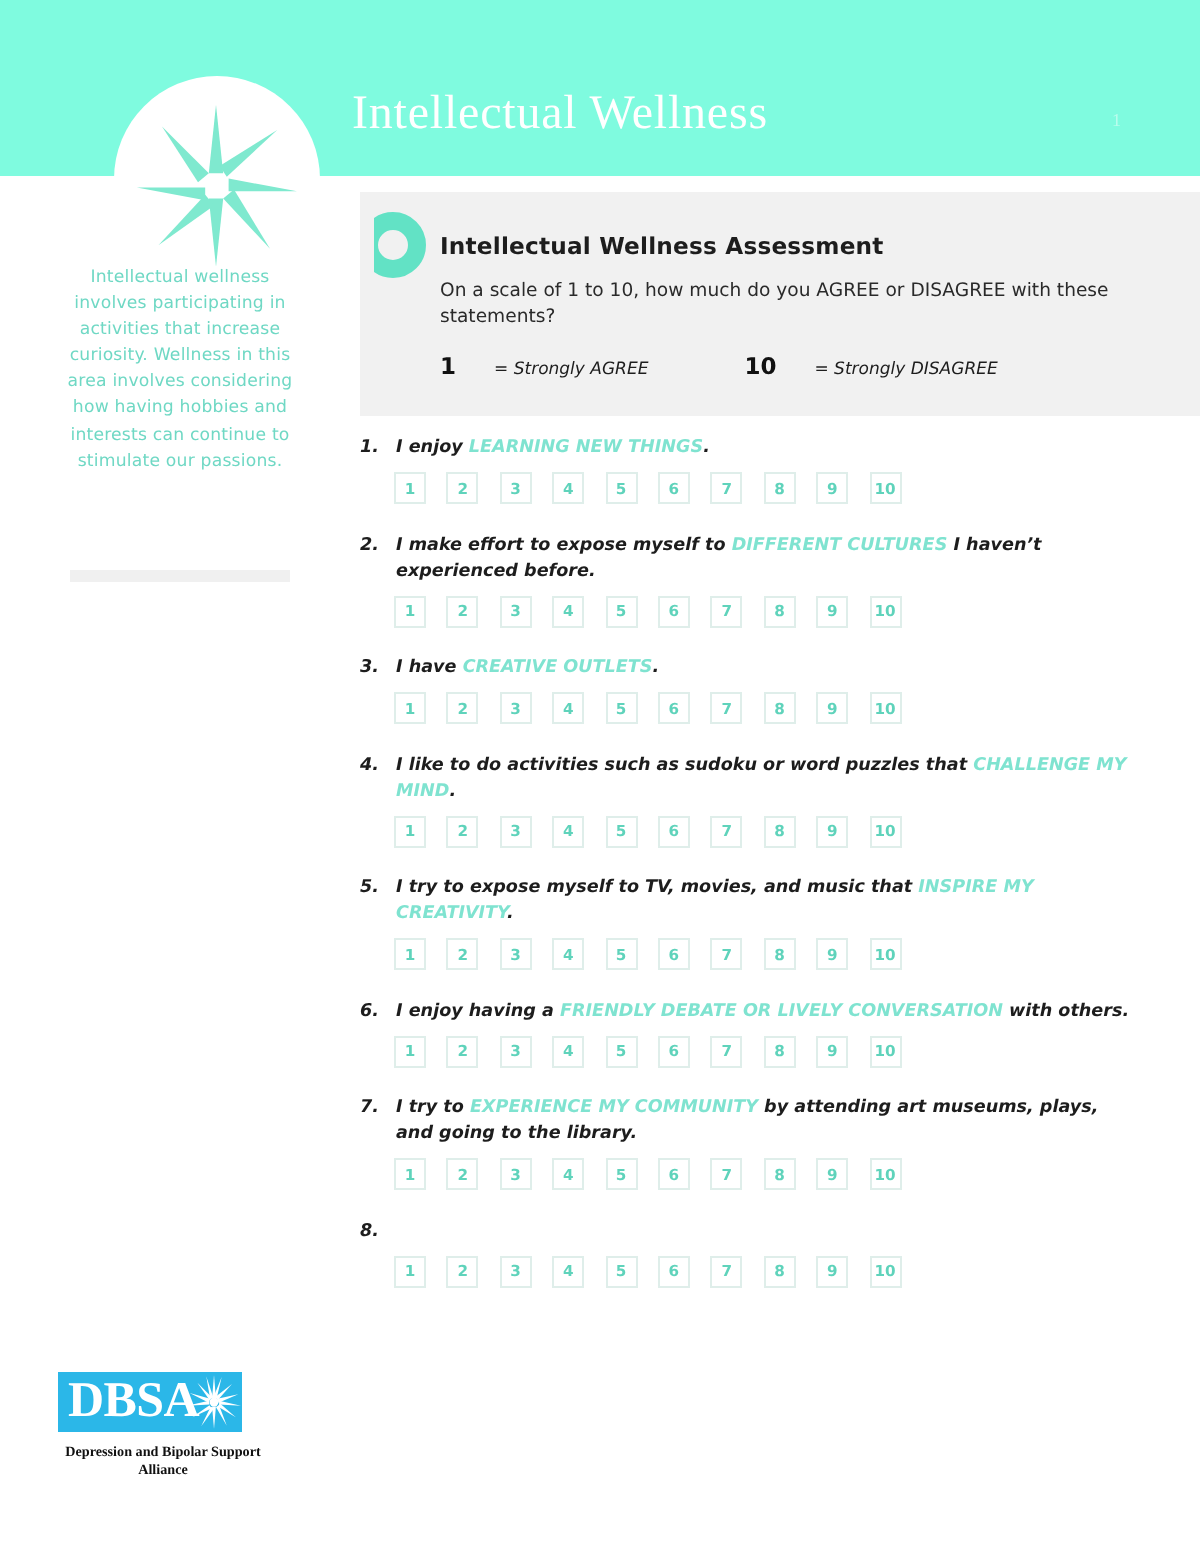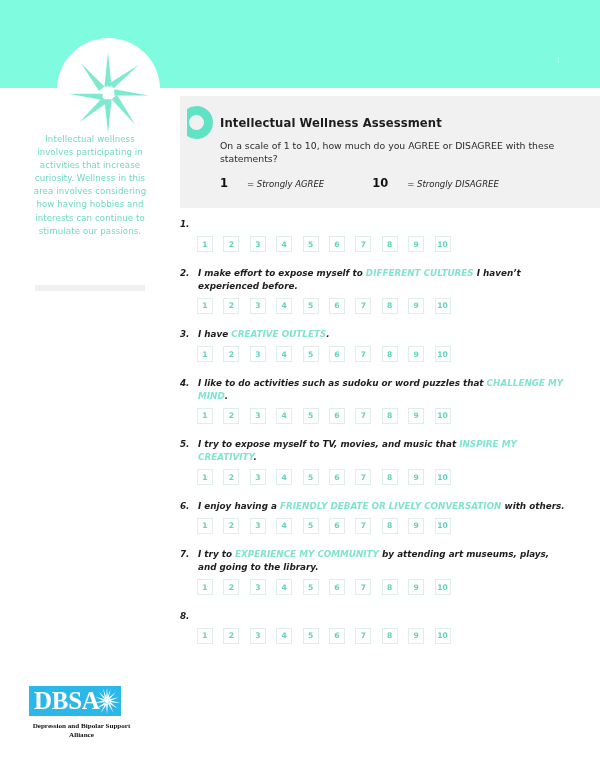--- a/index.html
+++ b/index.html
@@ -274,20 +274,21 @@
       <path d="M84 20 L56 46 L52 40 Z"></path>
       <path d="M95 54 L57 54 L57 47 Z"></path>
       <path d="M80 86 L54 58 L60 53 Z"></path>
       <path d="M50 96 L46 58 L54 58 Z"></path>
       <path d="M18 84 L44 56 L49 62 Z"></path>
       <path d="M6 52 L44 52 L44 59 Z"></path>
       <path d="M20 18 L46 44 L40 49 Z"></path>
     </g>
   </svg>
 
+  <div class="header-title">Intellectual Wellness</div>
   <div class="page-number">1</div>
 
   <div class="sidebar-text">Intellectual wellness involves participating in activities that increase curiosity. Wellness in this area involves considering how having hobbies and interests can continue to stimulate our passions.</div>
   <div class="sidebar-divider"></div>
 
   <div class="assessment-box">
     <div class="assessment-inner">
       <div class="assessment-title">Intellectual Wellness Assessment</div>
       <div class="assessment-desc">On a scale of 1 to 10, how much do you AGREE or DISAGREE with these statements?</div>
       <div class="assessment-legend">
@@ -301,20 +302,21 @@
         </span>
       </div>
     </div>
   </div>
   <div class="assessment-ring"></div>
 
   <div class="questions" id="questions-container">
       <div class="question">
         <div class="q-line">
           <div class="q-num">1.</div>
+          <div class="q-text"><span>I enjoy </span><span class="q-hl">LEARNING NEW THINGS</span><span>.</span></div>
         </div>
         <div class="scale">
           <div class="scale-box">1</div>
           <div class="scale-box">2</div>
           <div class="scale-box">3</div>
           <div class="scale-box">4</div>
           <div class="scale-box">5</div>
           <div class="scale-box">6</div>
           <div class="scale-box">7</div>
           <div class="scale-box">8</div>

